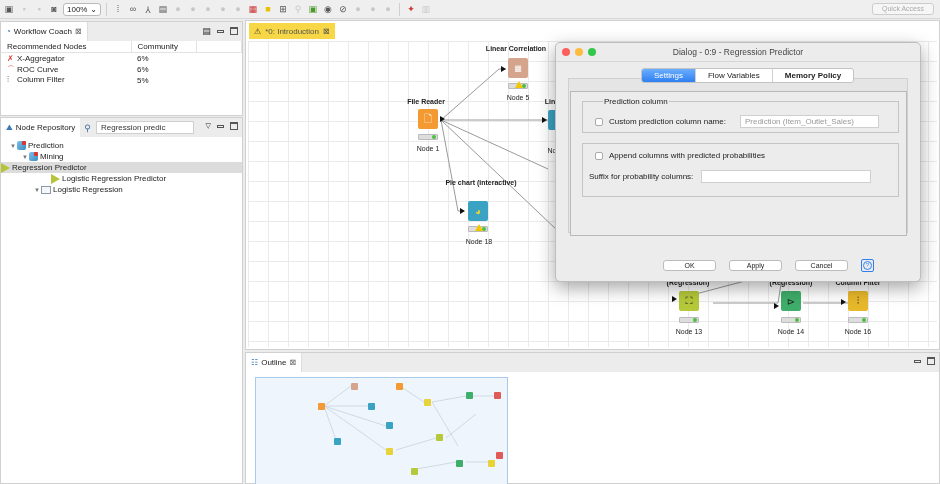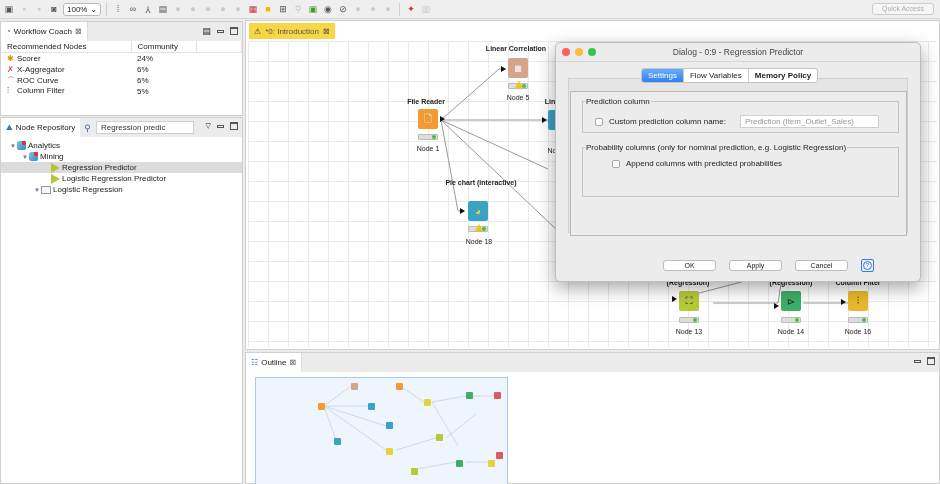--- a/index.html
+++ b/index.html
@@ -45,27 +45,27 @@
   .traffic .dot { width: 4px; height: 4px; border-radius: 50%; background: #4bbf3f; }
   .warn { position: absolute; left: 6px; top: -3px; width: 0; height: 0; border-left: 4px solid transparent; border-right: 4px solid transparent; border-bottom: 7px solid #f2c600; }
   .node-label { position: absolute; font-size: 7px; white-space: nowrap; transform: translateX(-50%); }
   .port { position: absolute; width: 0; height: 0; border-top: 3px solid transparent; border-bottom: 3px solid transparent; border-left: 5px solid #111; }
 
   .dialog { position: absolute; left: 555px; top: 42px; width: 366px; height: 240px; background: #ececec; border: 1px solid #bdbdbd; border-radius: 5px; box-shadow: 0 6px 18px rgba(0,0,0,0.35); }
   .dlg-title { height: 19px; display: flex; align-items: center; justify-content: center; font-size: 8.5px; color: #444; position: relative; border-bottom: 1px solid #d6d6d6; }
   .lights { position: absolute; left: 6px; top: 5px; display: flex; gap: 5px; }
   .light { width: 8px; height: 8px; border-radius: 50%; }
   .dlg-tabs { position: absolute; left: 85px; top: 25px; display: flex; background: #fff; border: 1px solid #c4c4c4; border-radius: 3px; overflow: hidden; z-index: 2; }
-  .dlg-tab { padding: 2px 6px; font-size: 8px; border-right: 1px solid #d0d0d0; }
+  .dlg-tab { padding: 2px 12px; font-size: 8px; border-right: 1px solid #d0d0d0; }
   .dlg-tab.active { background: linear-gradient(#6aaeff,#2f7ff0); color: #fff; }
   .dlg-tab:last-child { border-right: none; font-weight: bold; }
   .dlg-body { position: absolute; left: 12px; top: 35px; width: 340px; height: 155px; background: #e5e5e5; border: 1px solid #cfcfcf; }
   .dlg-inner { position: absolute; left: 1px; top: 12px; width: 337px; height: 145px; border: 1px solid #b9b9b9; background: #ececec; }
   fieldset { position: absolute; border: 1px solid #c4c4c4; left: 11px; width: 317px; padding: 0; }
-  legend { font-size: 8px; padding: 0 1px; margin-left: 2px; }
+  legend { font-size: 8px; padding: 0 1px; margin-left: 20px; }
   .chk { width: 8px; height: 8px; background: #fff; border: 1px solid #aaa; border-radius: 2px; display: inline-block; }
   .frow { position: absolute; display: flex; align-items: center; gap: 6px; font-size: 8px; }
   .tinput { height: 13px; border: 1px solid #cfcfcf; background: #fff; font-size: 8px; color: #999; padding: 0 4px; display: flex; align-items: center; }
   .dlg-btns { position: absolute; top: 216px; left: 107px; display: flex; gap: 13px; align-items: center; }
   .dbtn { width: 53px; height: 11px; background: #fff; border: 1px solid #bcbcbc; border-radius: 3px; font-size: 7px; text-align: center; line-height: 9px; }
   .help { width: 13px; height: 13px; border: 1px solid #2f7ff0; border-radius: 2px; display: flex; align-items: center; justify-content: center; }
   .help span { width: 9px; height: 9px; border-radius: 50%; border: 1px solid #2f7ff0; color: #2f7ff0; font-size: 6px; line-height: 7px; text-align: center; }
 
   .outline { position: absolute; left: 245px; top: 352px; width: 695px; height: 132px; background: #fff; border: 1px solid #d0d0d0; }
   .outline-view { position: absolute; left: 9px; top: 24px; width: 253px; height: 110px; background: #eef5fd; border: 1px solid #a9cbe9; overflow: hidden; }
@@ -122,25 +122,20 @@
       <span class="max-btn"></span>
     </div>
   </div>
   <table class="coach-table">
     <tbody>
         <tr>
       <th style="width:130px">Recommended Nodes</th>
       <th style="width:65px">Community</th>
       <th></th>
     </tr>
-    <tr>
-          <td><span class="coach-ico" style="color:#c90">✱</span><span>Scorer</span></td>
-          <td>24%</td>
-          <td></td>
-        </tr>
     <tr>
           <td><span class="coach-ico" style="color:#d33">✗</span><span>X-Aggregator</span></td>
           <td>6%</td>
           <td></td>
         </tr>
     <tr>
           <td><span class="coach-ico" style="color:#d55">⌒</span><span>ROC Curve</span></td>
           <td>6%</td>
           <td></td>
         </tr>
@@ -164,28 +159,28 @@
     <div class="win-ctrls">
       <span style="font-size:7px">▽</span>
       <span class="min-btn"></span>
       <span class="max-btn"></span>
     </div>
   </div>
   <div class="tree">
     <div class="tree-row" style="padding-left:8px">
         <span class="tri">▼</span>
         <span class="cube"></span>
-        <span>Analytics</span>
+        <span>Prediction</span>
       </div>
     <div class="tree-row" style="padding-left:20px">
         <span class="tri">▼</span>
         <span class="cube"></span>
         <span>Mining</span>
       </div>
-    <div class="tree-row sel" style="padding-left:50px">
+    <div class="tree-row sel" style="">
         <span class="pred-ico"></span>
         <span>Regression Predictor</span>
       </div>
     <div class="tree-row" style="padding-left:50px">
         <span class="pred-ico"></span>
         <span>Logistic Regression Predictor</span>
       </div>
     <div class="tree-row" style="padding-left:32px">
         <span class="tri">▼</span>
         <span class="folder"></span>
@@ -301,24 +296,27 @@
     <div class="dlg-inner">
       <fieldset style="top:5px;height:36px">
         <legend>Prediction column</legend>
         <div class="frow" style="left:12px;top:9px">
           <span class="chk"></span>
           <span>Custom prediction column name:</span>
           <span class="tinput" style="width:139px;margin-left:8px">Prediction (Item_Outlet_Sales)</span>
         </div>
       </fieldset>
       <fieldset style="top:51px;height:54px">
-        <legend>Probability columns (only for nominal prediction, e.g. Logistic Regression)</legend>
-        <div class="frow" style="left:29px;top:7px">
+        <div class="frow" style="left:12px;top:7px">
           <span class="chk"></span>
           <span>Append columns with predicted probabilities</span>
+        </div>
+        <div class="frow" style="left:6px;top:26px">
+          <span>Suffix for probability columns:</span>
+          <span class="tinput" style="width:170px;margin-left:2px"></span>
         </div>
       </fieldset>
     </div>
   </div>
   <div class="dlg-btns">
     <div class="dbtn">OK</div>
     <div class="dbtn">Apply</div>
     <div class="dbtn">Cancel</div>
     <div class="help">
         <span>?</span>

